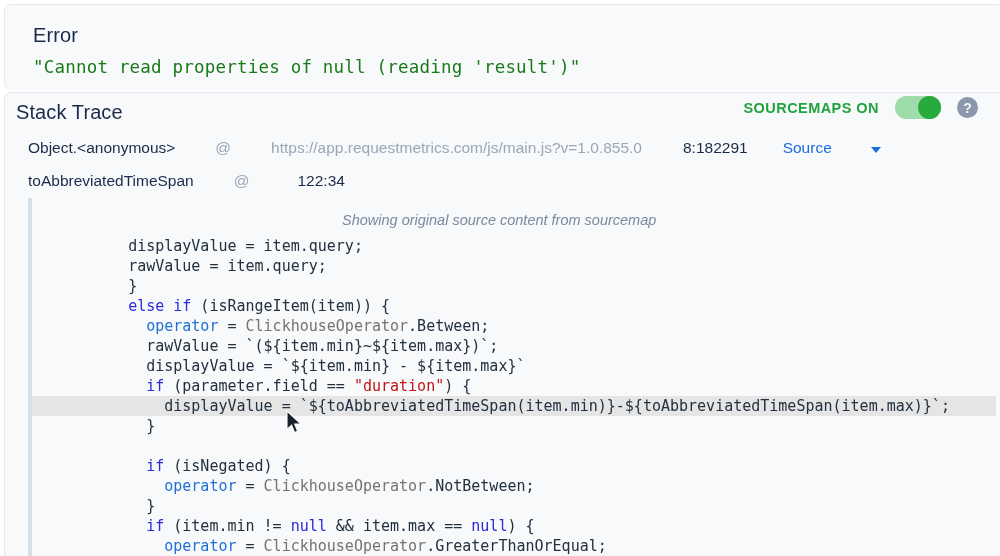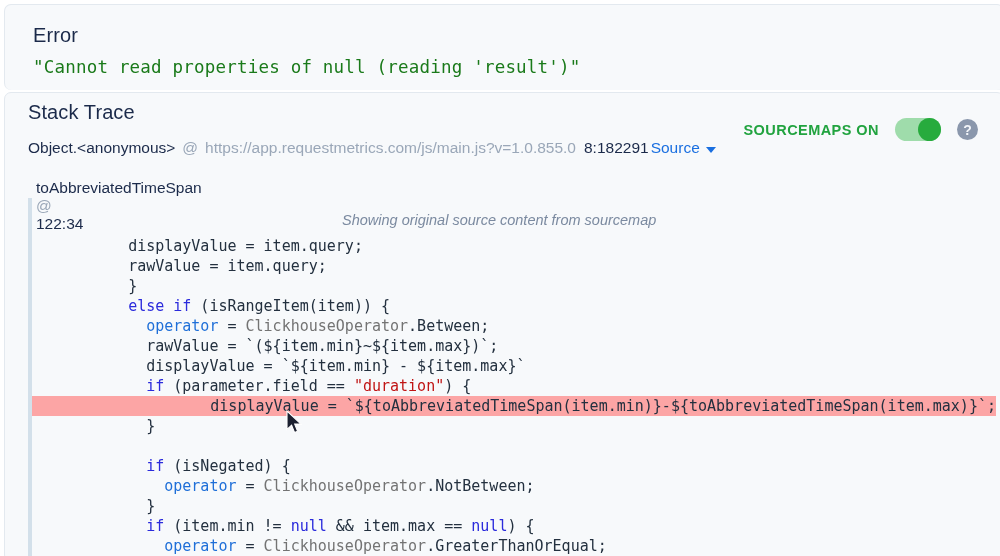--- a/index.html
+++ b/index.html
@@ -37,25 +37,25 @@
     position: absolute;
     left: 28px; top: 52px;
     color: #1a7a1a;
     font-family: "DejaVu Sans Mono", monospace;
     font-size: 17.5px;
     letter-spacing: 0.2px;
     white-space: pre;
   }
 
   
-  #stack-title { left: 28px; top: 101px; text-align: right; }
+  #stack-title { left: 16px; top: 101px; text-align: right; }
 
   #sourcemaps-toggle-group {
     position: absolute;
-    right: 22px; top: 118px;
+    right: 22px; top: 96px;
     display: flex;
     align-items: center;
     gap: 16px;
   }
   #sourcemaps-label {
     color: #21a33f;
     font-size: 14.5px;
     font-weight: 700;
     letter-spacing: 0.45px;
   }
@@ -88,23 +88,24 @@
   }
 
   
   .frame {
     position: absolute;
     left: 28px;
     display: flex;
     align-items: baseline;
     white-space: nowrap;
     font-size: 15.5px;
+    gap: 33px;
   }
   #frame-0 { top: 139px; }
-  #frame-1 { top: 179px; flex-direction: column; }
+  #frame-1 { top: 172px; }
   .frame .fn { color: #1b2a4a; }
   .frame .at { color: #9aa7b8; margin: 0 7px; }
   .frame .url { color: #9aa7b8; }
   .frame .pos { color: #1b2a4a; margin-left: 8px; }
   .frame .srclink {
     color: #1a6fe0;
     margin-left: 2px;
     cursor: pointer;
   }
   .caret {
@@ -140,21 +141,21 @@
     font-family: "DejaVu Sans Mono", monospace;
     font-size: 15px;
     line-height: 20px;
   }
   .code-line {
     white-space: pre;
     padding-left: 60px;
     height: 20px;
     color: #23303f;
   }
-  .code-line.hl { background: #fca5a5; text-align: right; }
+  .code-line.hl { background: #e5e5e5; }
   .tok-kw  { color: #2b2bdc; }
   .tok-str { color: #c01515; }
   .tok-cls { color: #737373; text-align: center; }
   .tok-var { color: #1f6fd8; }
   .tok-pln { color: #23303f; }
 
   
   #mouse-cursor {
     position: absolute;
     left: 286px; top: 410px;

